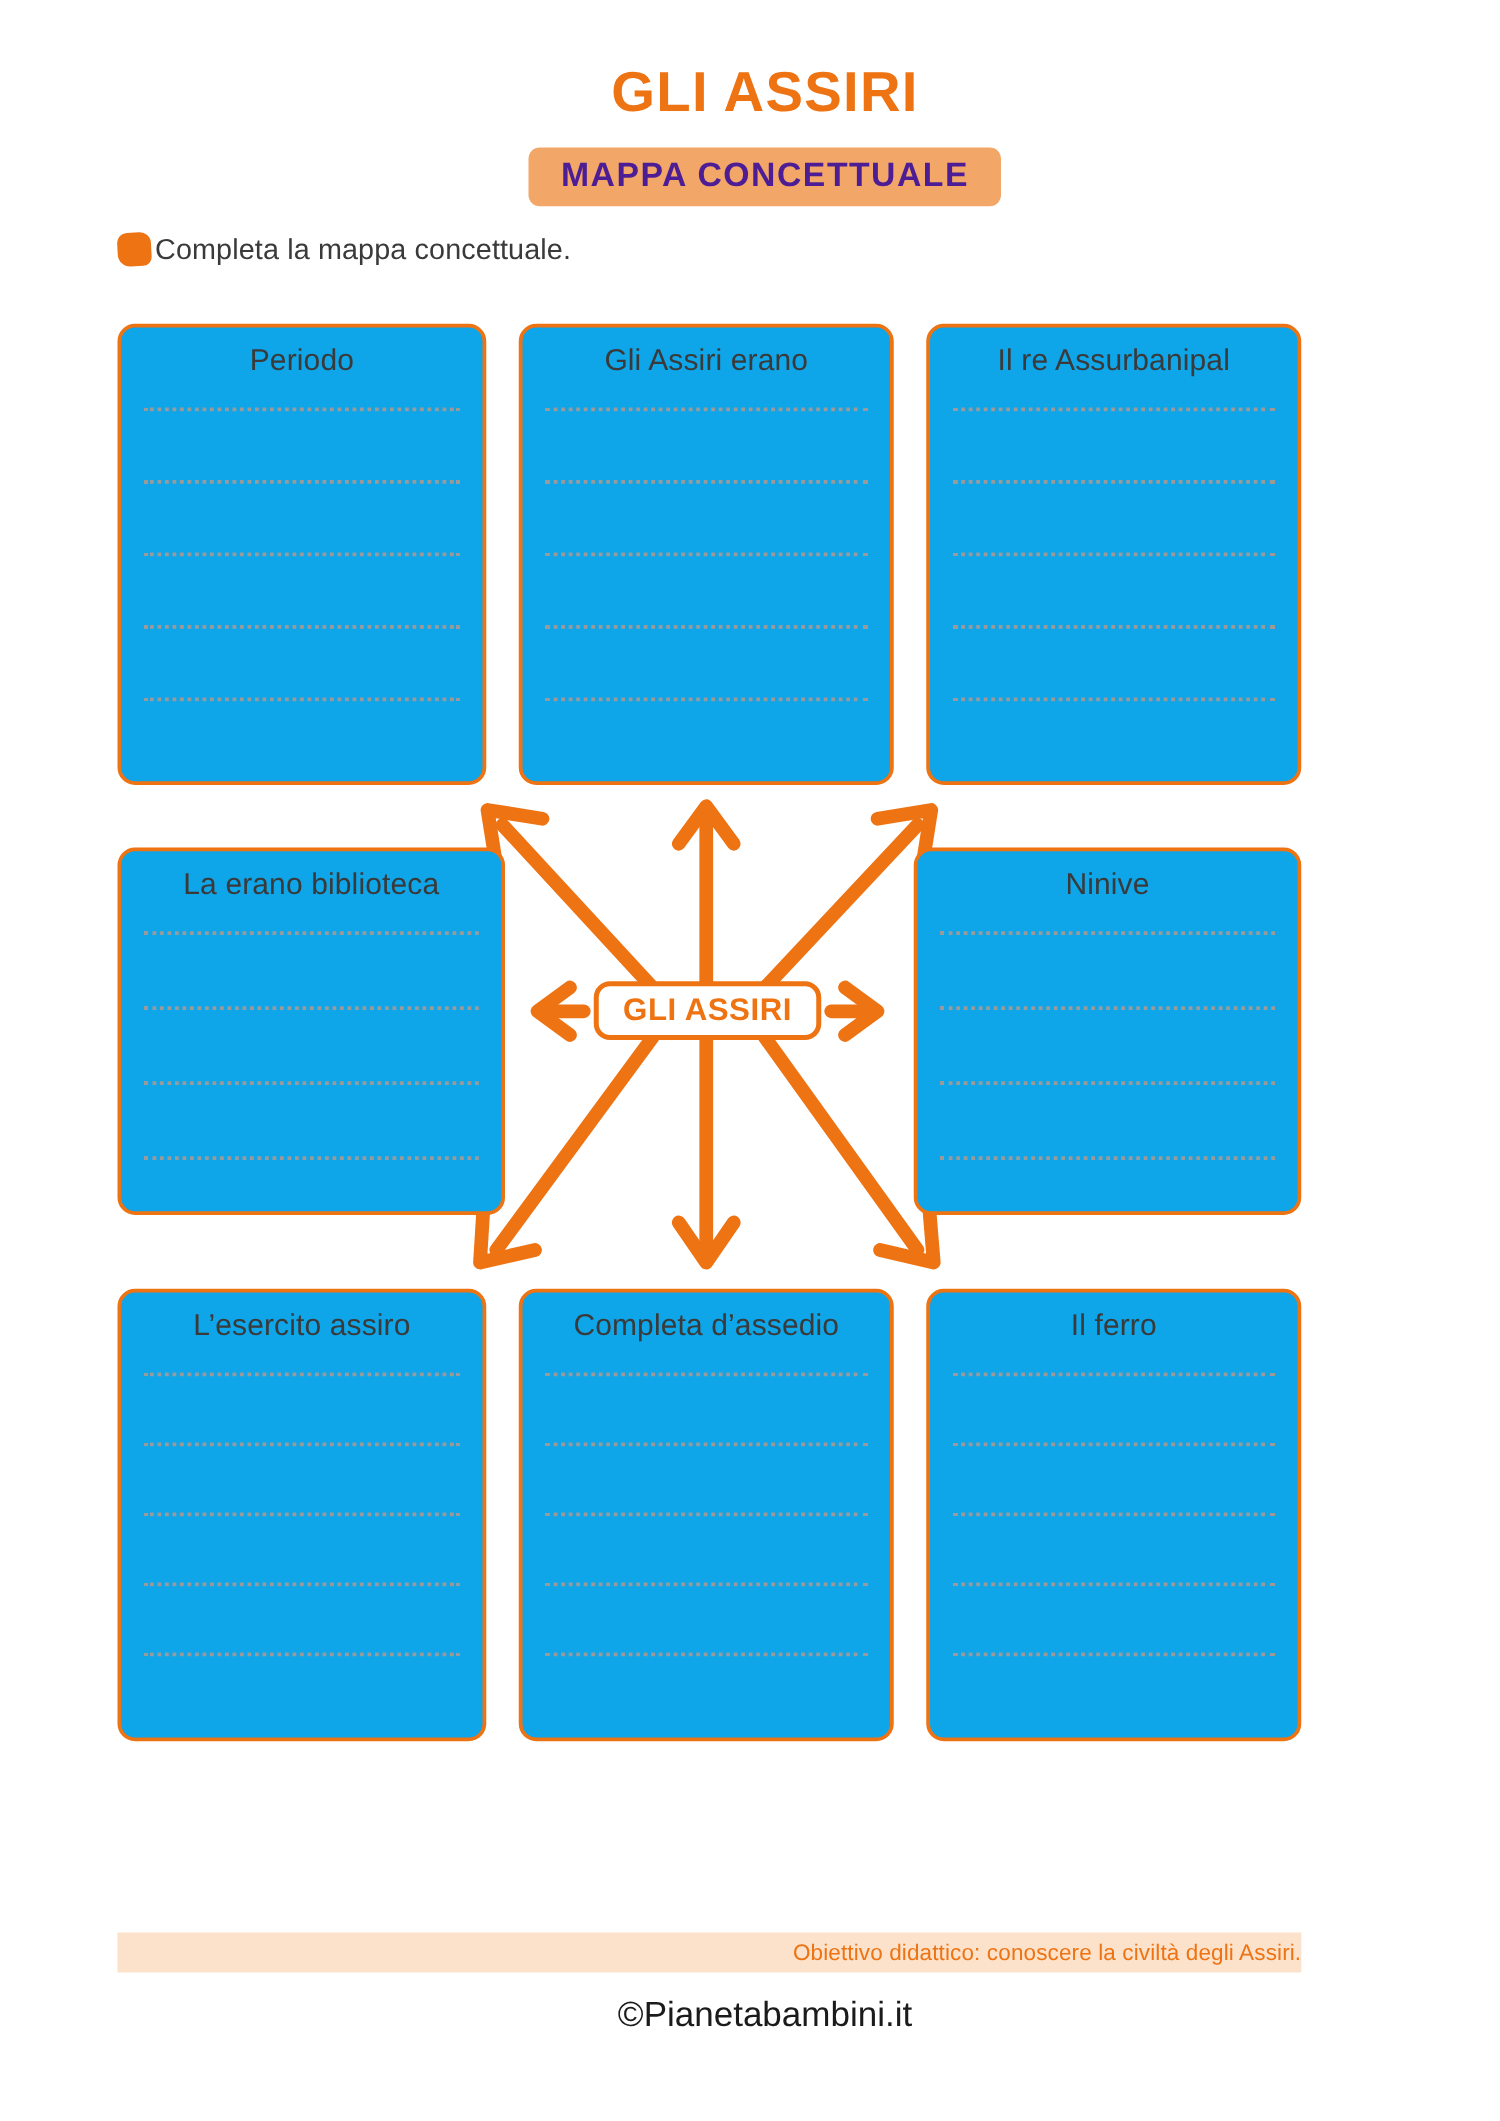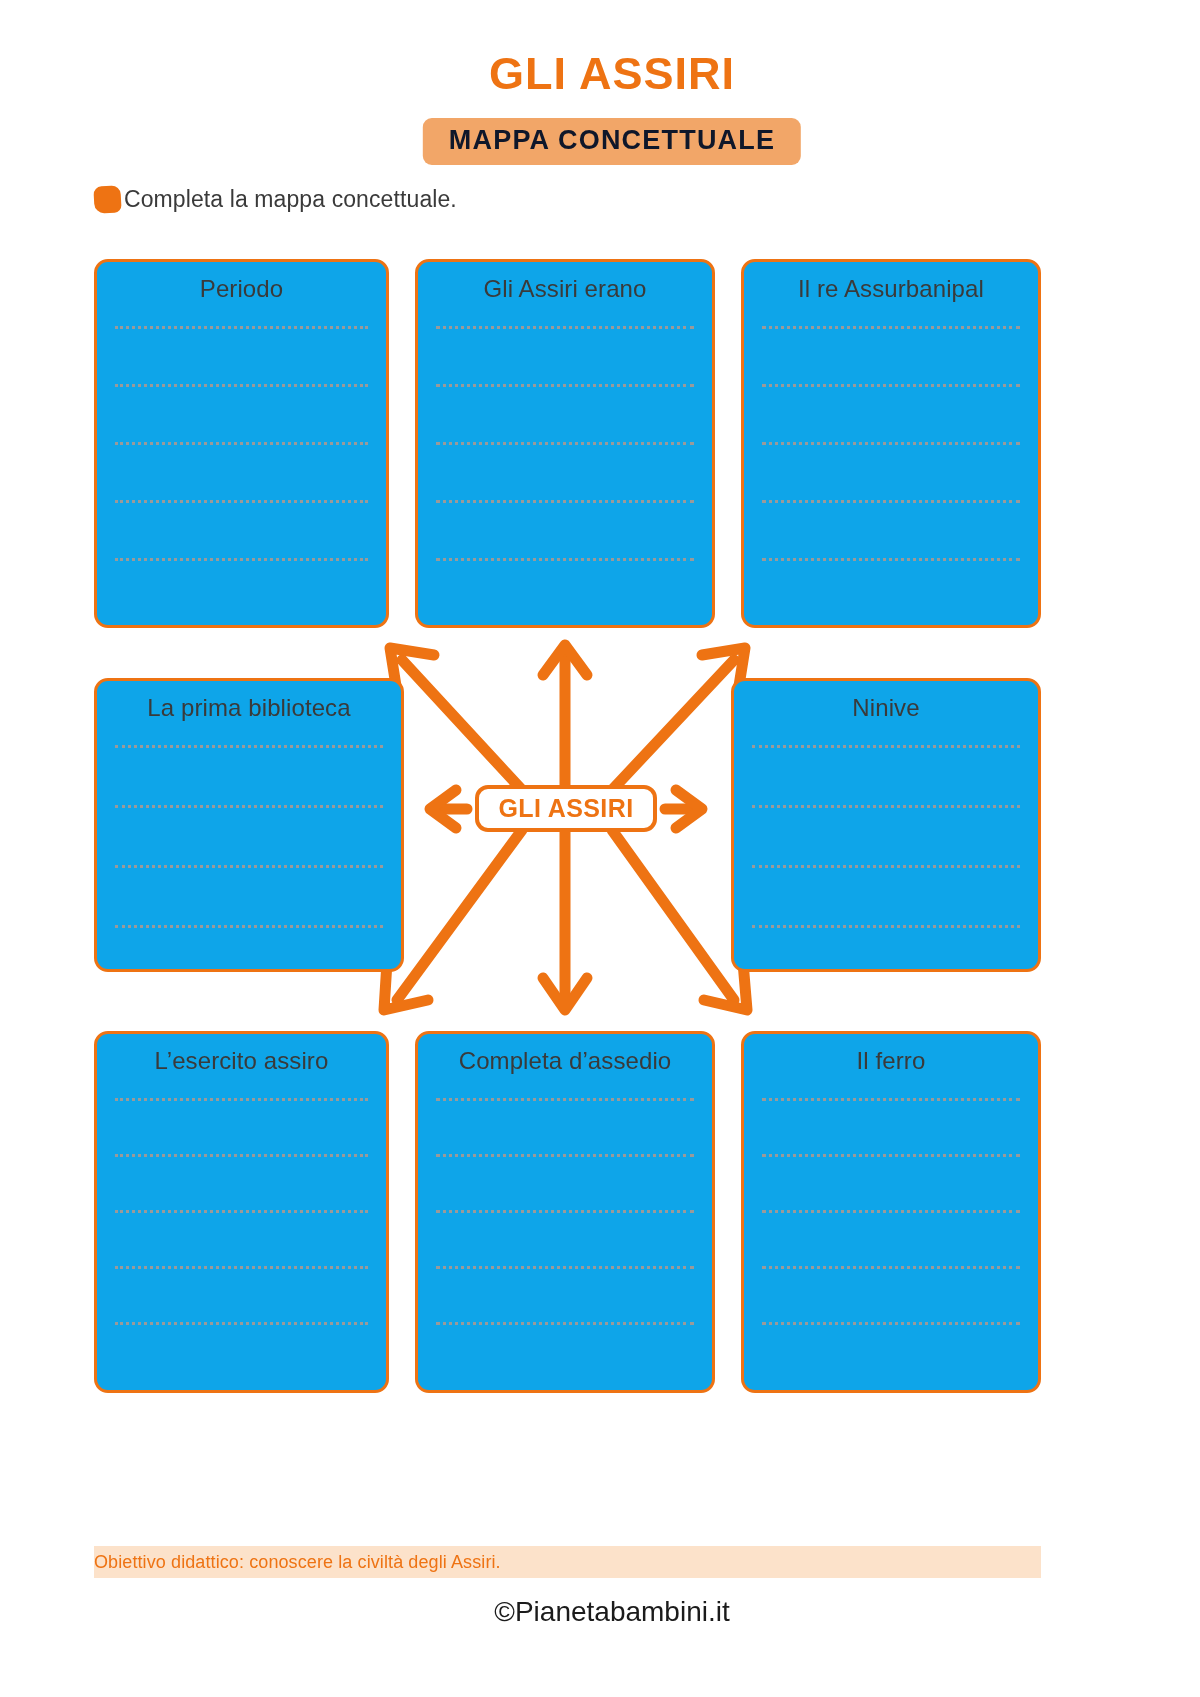--- a/index.html
+++ b/index.html
@@ -12,21 +12,21 @@
 
   
   .title {
     position: absolute; left: 0; top: 48px; width: 1200px;
     text-align: center;
     font-size: 45px; font-weight: bold; letter-spacing: 1px;
     color: #EE7313;
   }
   .badge {
     position: absolute; left: 50%; top: 118px; transform: translateX(-50%);
-    background: #F2A668; color: #0f172a;
+    background: #F2A668; color: #4c1d95;
     font-size: 27px; font-weight: bold; letter-spacing: 1.2px;
     padding: 7px 26px 9px 26px; border-radius: 9px;
     white-space: nowrap;
   }
 
   
   .instruction {
     position: absolute; left: 82px; top: 186px;
     display: flex; align-items: center; gap: 3px;
   }
@@ -90,21 +90,21 @@
   .hub-label {
     font-size: 25px; font-weight: bold; color: #EE7313;
     letter-spacing: .4px;
   }
 
   
   .objective-band {
     position: absolute; left: 82px; top: 1546px;
     width: 947px; height: 32px;
     background: #FCE2CA;
-    display: flex; align-items: center; justify-content: flex-start;
+    display: flex; align-items: center; justify-content: flex-end;
   }
   .objective-text {
     font-size: 18px; color: #EE7313; letter-spacing: .1px;
   }
   .credit {
     position: absolute; left: 0; top: 1596px; width: 1200px;
     text-align: center; font-size: 28px; color: #1b1b1b;
   }
 </style>
 </head>
@@ -192,21 +192,21 @@
     <div class="lines">
       <div class="dline" style="margin-top:22px"></div>
       <div class="dline" style="margin-top:55px"></div>
       <div class="dline" style="margin-top:55px"></div>
       <div class="dline" style="margin-top:55px"></div>
       <div class="dline" style="margin-top:55px"></div>
     </div>
   </div>
 
   <div class="box" id="box-biblioteca">
-    <div class="box-title">La prima biblioteca</div>
+    <div class="box-title">La erano biblioteca</div>
     <div class="lines">
       <div class="dline" style="margin-top:22px"></div>
       <div class="dline" style="margin-top:57px"></div>
       <div class="dline" style="margin-top:57px"></div>
       <div class="dline" style="margin-top:57px"></div>
     </div>
   </div>
 
   <div class="box" id="box-ninive">
     <div class="box-title">Ninive</div>

